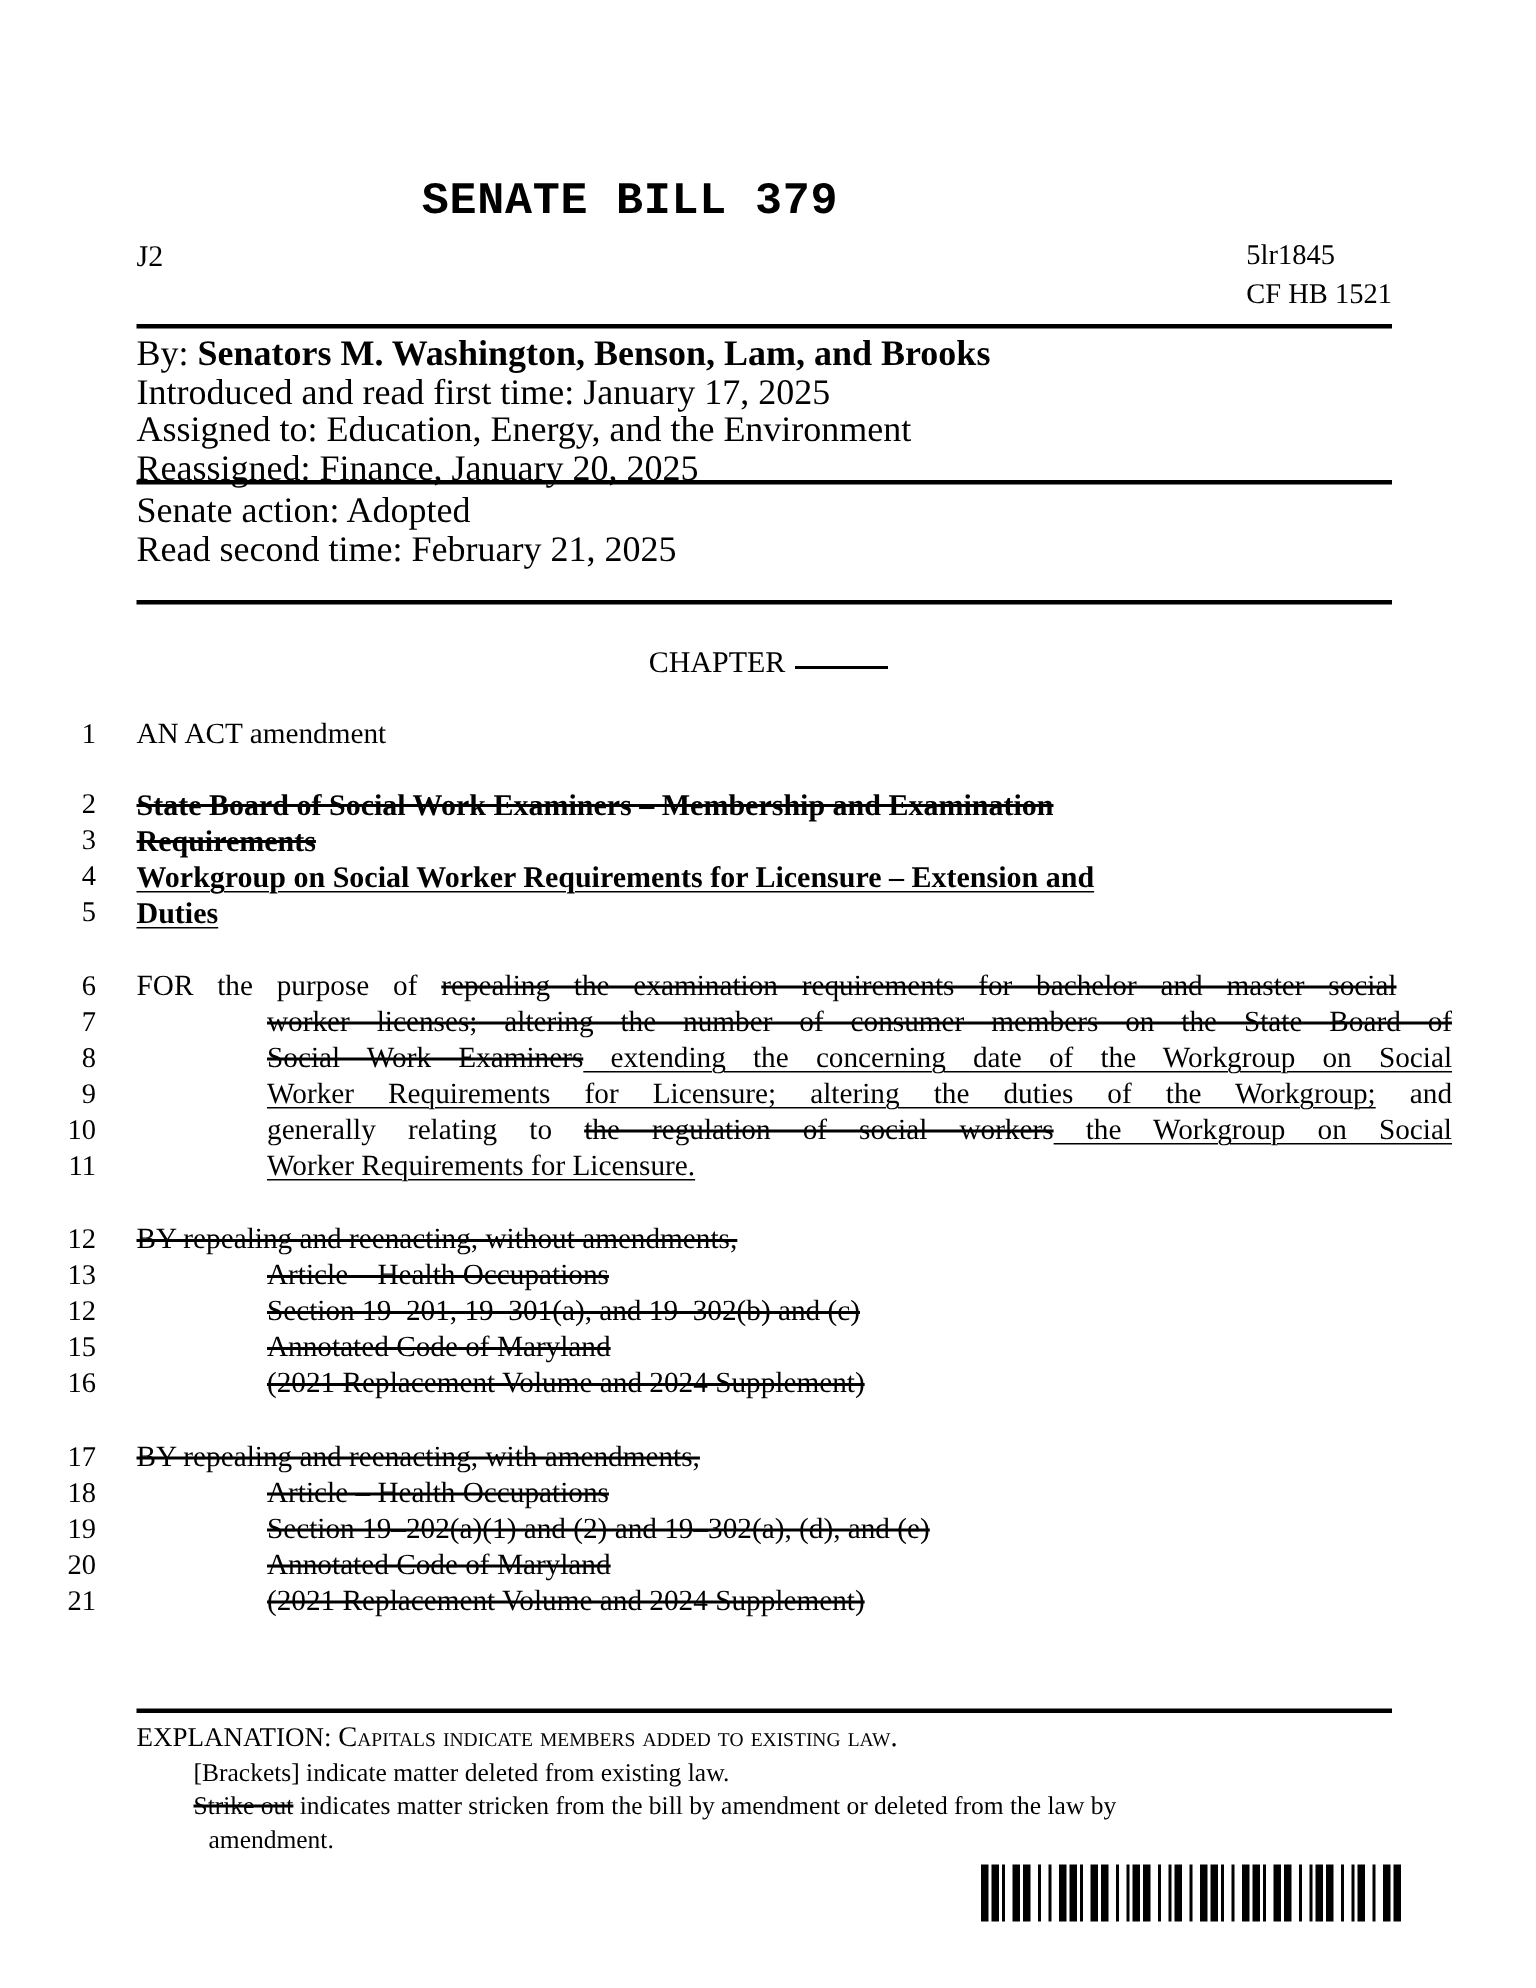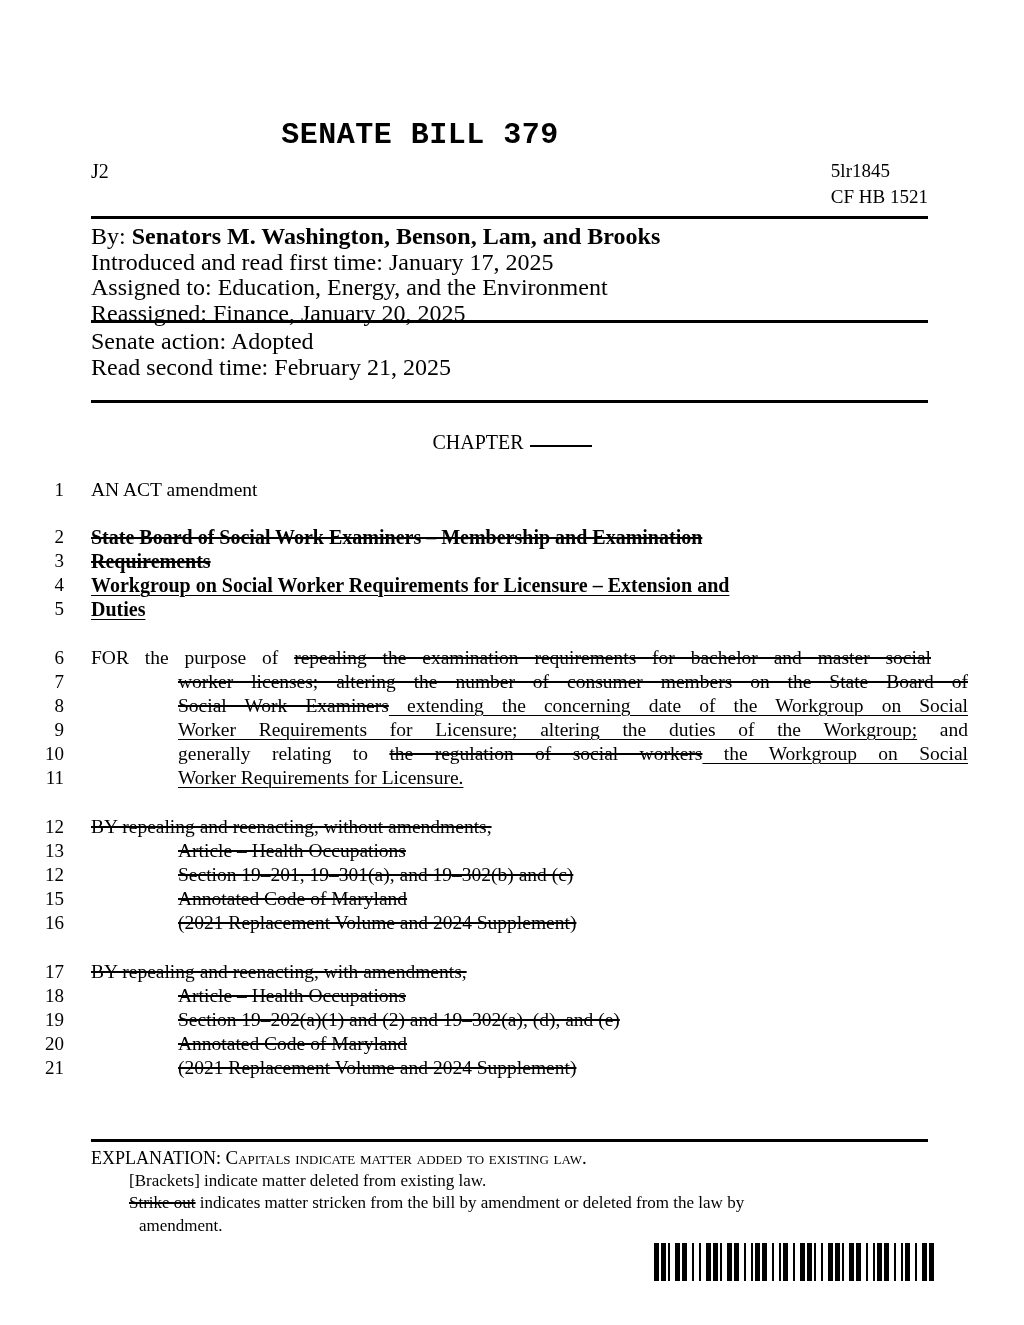--- a/index.html
+++ b/index.html
@@ -300,21 +300,21 @@
     <span class="ltext indent"><s>Annotated Code of Maryland</s></span>
   </div>
   <div class="body-line" style="top:1057px">
     <span class="lnum">21</span>
     <span class="ltext indent"><s>(2021 Replacement Volume and 2024 Supplement)</s></span>
   </div>
 
   <div class="rule rule-4"></div>
 
   <div class="explanation">
-    <div class="exp-first"><span>EXPLANATION:</span> <span class="smallcaps">Capitals indicate matter added to existing law.</span></div>
+    <div class="exp-first"><span>EXPLANATION:</span> <span class="smallcaps">Capitals indicate members added to existing law.</span></div>
     <div class="exp-indent"><span>[Brackets]</span><span> indicate matter deleted from existing law.</span></div>
     <div class="exp-indent"><s>Strike out</s><span> indicates matter stricken from the bill by amendment or deleted from the law by</span></div>
     <div class="exp-wrap2">amendment.</div>
   </div>
 
   <div class="barcode" id="barcode-el">
       <i class="w1"></i>
       <i class="g0"></i>
       <i class="w1"></i>
       <i class="g0"></i>

